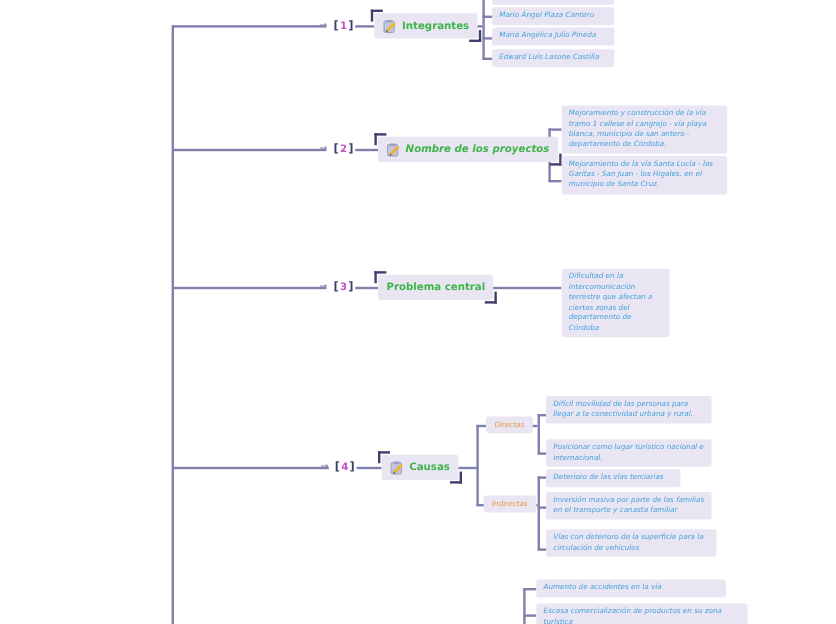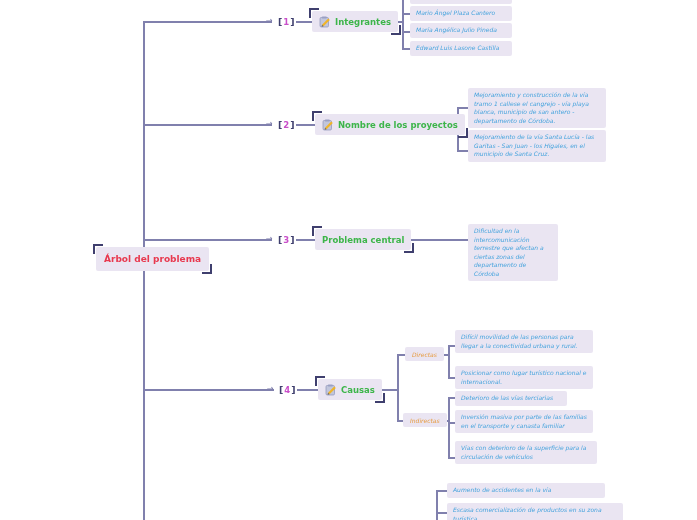--- a/index.html
+++ b/index.html
@@ -114,41 +114,38 @@
   <span class="arrow" style="left:266px;top:235px;">→</span>
   <div class="marker" style="left:277px;top:232px;">
       <span class="num">3</span>
     </div>
 
   <span class="arrow" style="left:267px;top:385px;">→</span>
   <div class="marker" style="left:278px;top:382px;">
       <span class="num">4</span>
     </div>
 
-  <div class="rootbox frame">
-    <span>Árbol del problema</span>
-  </div>
 
   <div class="topic frame" style="left:312px;top:11px;">
     <span class="icon">
         <svg width="12" height="12" viewBox="0 0 12 12">
           <rect x="1" y="1.5" width="8.5" height="9.5" rx="1.2" fill="#c2c6dc" stroke="#8e93b8" stroke-width="0.7"></rect>
           <rect x="2.8" y="0.6" width="5" height="2" rx="0.8" fill="#9aa0c4"></rect>
           <path d="M3 8.8 L9.2 2.4 L10.8 3.9 L4.6 10.3 Z" fill="#f0b429"></path>
           <path d="M3 8.8 L4.6 10.3 L2.6 10.8 Z" fill="#6b5a46"></path>
         </svg>
       </span>
     <span>Integrantes</span>
   </div>
   <div class="leafbox" style="left:410px;top:-12px;width:102px;height:16px;"></div>
   <div class="leafbox" style="left:410px;top:6px;width:102px;"><span>Mario Ángel Plaza Cantero</span></div>
   <div class="leafbox" style="left:410px;top:23px;width:102px;"><span>María Angélica Julio Pineda</span></div>
   <div class="leafbox" style="left:410px;top:41px;width:102px;"><span>Edward Luis Lasone Castilla</span></div>
 
-  <div class="topic frame" style="left:315px;top:114px;">
+  <div class="topic frame" style="left:315px;top:114px;font-style:italic;">
     <span class="icon">
         <svg width="12" height="12" viewBox="0 0 12 12">
           <rect x="1" y="1.5" width="8.5" height="9.5" rx="1.2" fill="#c2c6dc" stroke="#8e93b8" stroke-width="0.7"></rect>
           <rect x="2.8" y="0.6" width="5" height="2" rx="0.8" fill="#9aa0c4"></rect>
           <path d="M3 8.8 L9.2 2.4 L10.8 3.9 L4.6 10.3 Z" fill="#f0b429"></path>
           <path d="M3 8.8 L4.6 10.3 L2.6 10.8 Z" fill="#6b5a46"></path>
         </svg>
       </span>
     <span>Nombre de los proyectos</span>
   </div>

